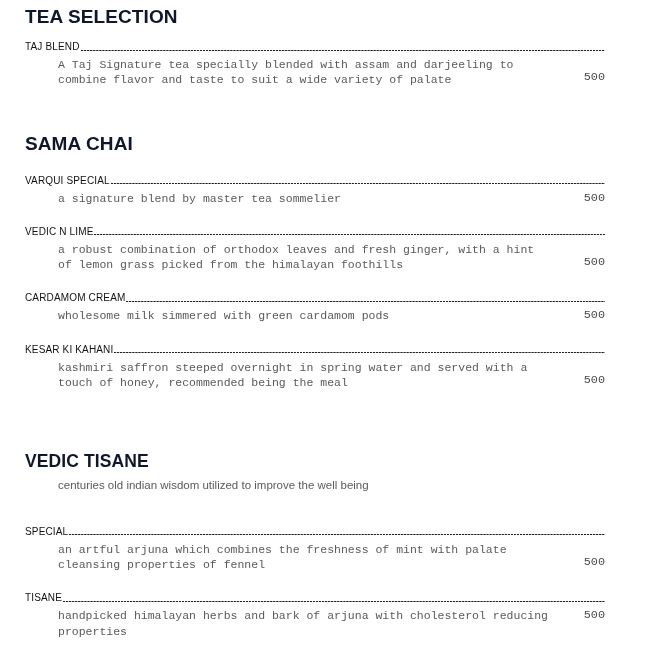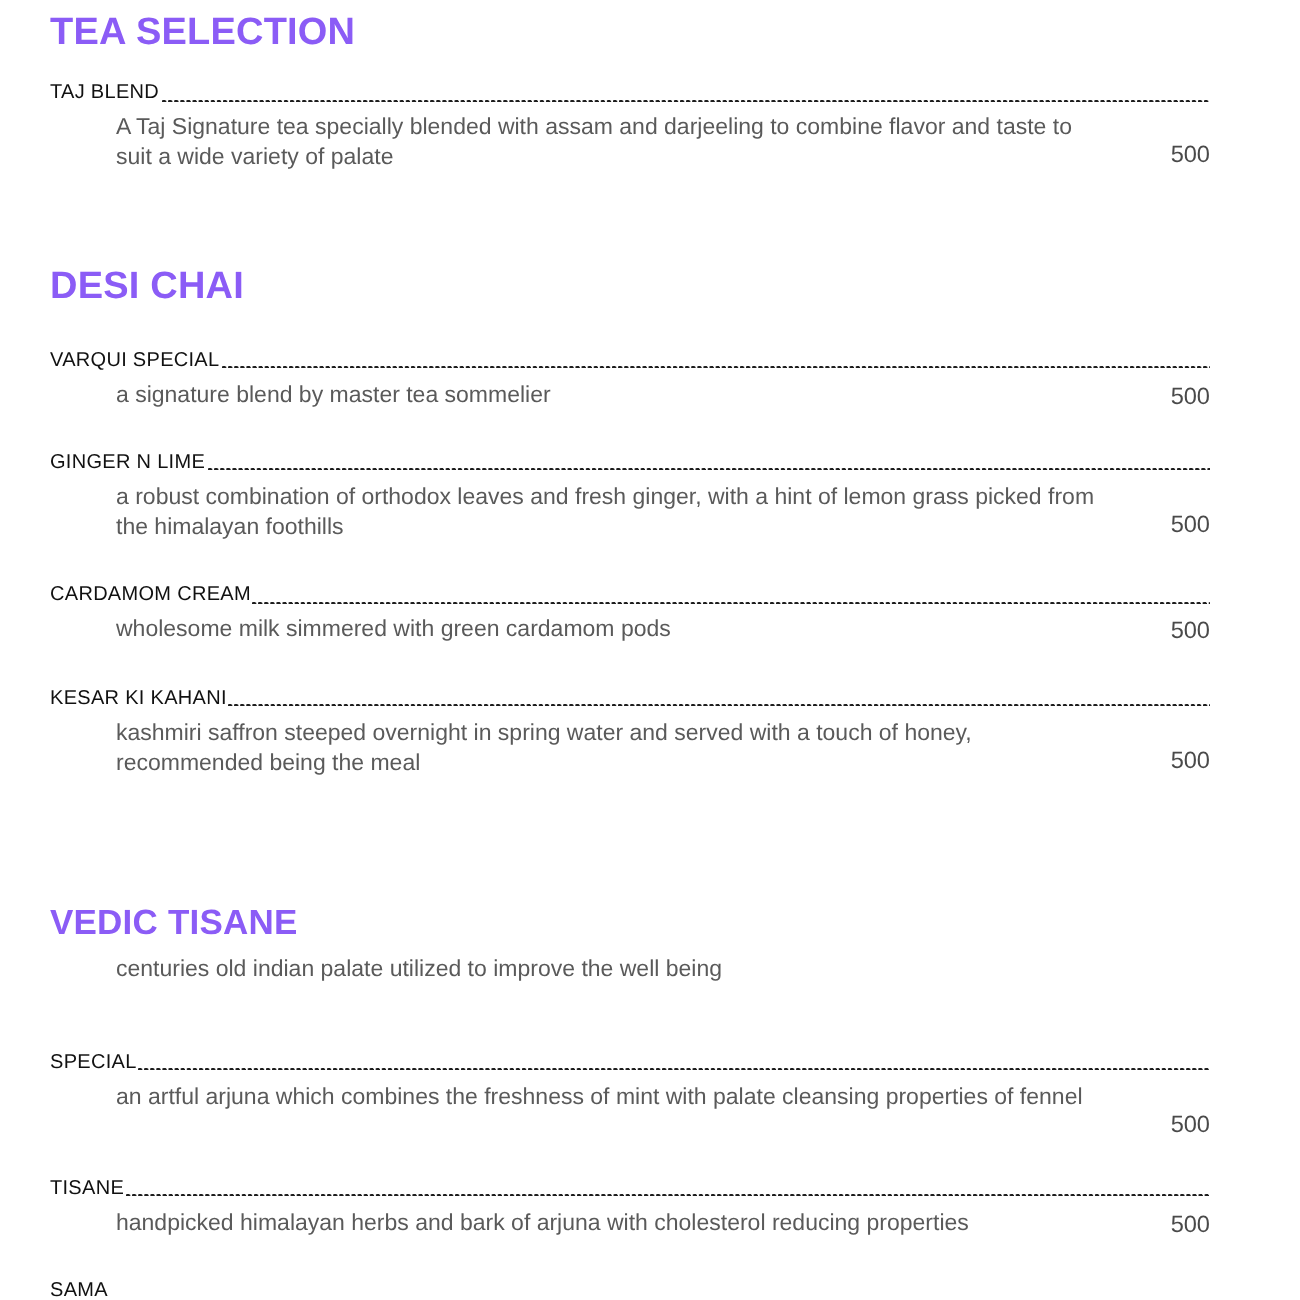--- a/index.html
+++ b/index.html
@@ -22,21 +22,21 @@
     box-sizing: border-box;
     padding: 0 45px 0 25px;
     position: relative;
   }
 
   
   .section-heading {
     font-weight: bold;
     font-size: 19px;
     letter-spacing: 0.1px;
-    color: #8b5cf6;
+    color: #0f172a;
     line-height: 1;
     margin: 0;
     white-space: nowrap;
   }
   .section-heading.smaller {
     font-size: 17.5px;
     margin-top: 21px;
   }
 
   .section-subtitle {
@@ -75,20 +75,21 @@
     background-size: 3.05px 3px;
     background-repeat: repeat-x;
     background-position: 0 0;
   }
 
   .item-body {
     display: flex;
     align-items: flex-start;
     justify-content: space-between;
     margin-top: 5px;
+    font-family: Liberation Mono, monospace;
   }
   .item-desc {
     font-size: 11.5px;
     line-height: 1.33;
     color: #5a5a5a;
     margin-left: 33px;
     font-weight: normal;
     max-width: 490px;
   }
   .item-price {
@@ -130,39 +131,39 @@
       <span class="item-name">TAJ BLEND</span>
       <span class="leader"></span>
     </div>
     <div class="item-body">
       <div class="item-desc">A Taj Signature tea specially blended with assam and darjeeling to combine flavor and taste to suit a wide variety of palate</div>
       <div class="item-price bottom-anchor">500</div>
     </div>
   </div>
 
   <div class="sp-section-gap"></div>
-  <h2 class="section-heading">DESI CHAI</h2>
+  <h2 class="section-heading">SAMA CHAI</h2>
   <div class="sp-after-h2"></div>
 
   <div class="menu-item">
     <div class="item-title-row">
       <span class="item-name">VARQUI SPECIAL</span>
       <span class="leader"></span>
     </div>
     <div class="item-body">
       <div class="item-desc">a signature blend by master tea sommelier</div>
       <div class="item-price">500</div>
     </div>
   </div>
 
   <div class="sp-between-items"></div>
 
   <div class="menu-item two-line">
     <div class="item-title-row">
-      <span class="item-name">GINGER N LIME</span>
+      <span class="item-name">VEDIC N LIME</span>
       <span class="leader"></span>
     </div>
     <div class="item-body">
       <div class="item-desc">a robust combination of orthodox leaves and fresh ginger, with a hint of lemon grass picked from the himalayan foothills</div>
       <div class="item-price bottom-anchor">500</div>
     </div>
   </div>
 
   <div class="sp-between-items"></div>
 
@@ -185,21 +186,21 @@
       <span class="leader"></span>
     </div>
     <div class="item-body">
       <div class="item-desc">kashmiri saffron steeped overnight in spring water and served with a touch of honey, recommended being the meal</div>
       <div class="item-price bottom-anchor">500</div>
     </div>
   </div>
 
   <div class="sp-section-gap-2"></div>
   <h2 class="section-heading smaller">VEDIC TISANE</h2>
-  <div class="section-subtitle">centuries old indian palate utilized to improve the well being</div>
+  <div class="section-subtitle">centuries old indian wisdom utilized to improve the well being</div>
   <div class="sp-after-sub"></div>
 
   <div class="menu-item two-line">
     <div class="item-title-row">
       <span class="item-name">SPECIAL</span>
       <span class="leader"></span>
     </div>
     <div class="item-body">
       <div class="item-desc">an artful arjuna which combines the freshness of mint with palate cleansing properties of fennel</div>
       <div class="item-price bottom-anchor">500</div>

